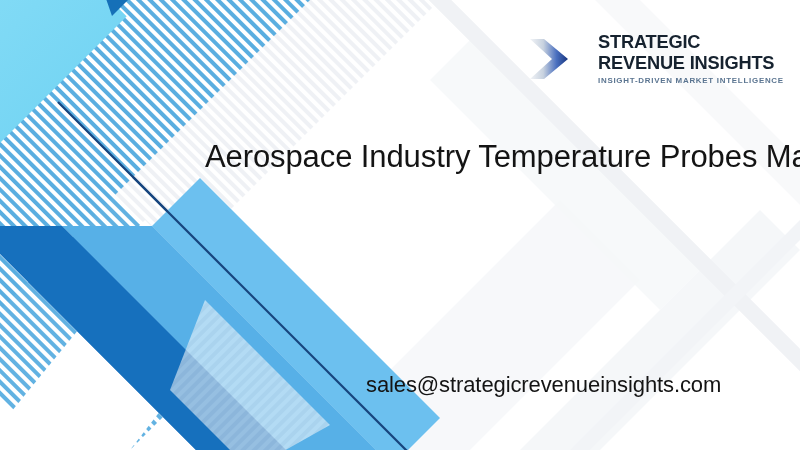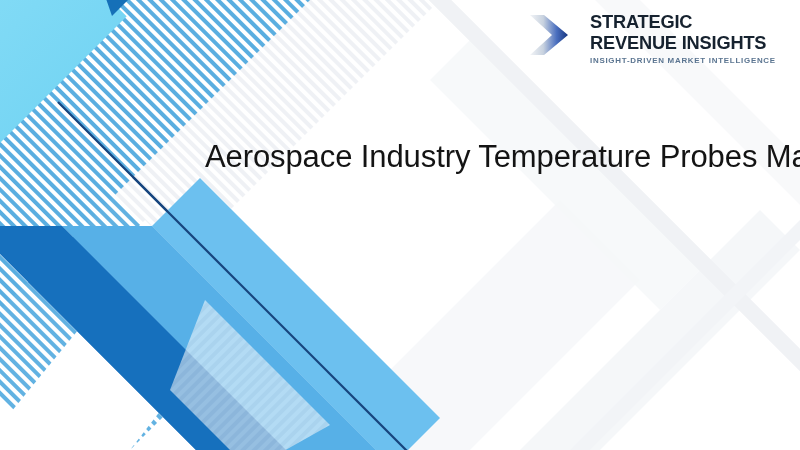--- a/index.html
+++ b/index.html
@@ -28,25 +28,25 @@
   }
   .bg-art svg {
     display: block;
     width: 800px;
     height: 450px;
   }
 
   
   .logo {
     position: absolute;
-    top: 12px;
+    top: 32px;
     left: 528px;
     display: flex;
-    align-items: flex-start;
-    gap: 14px;
+    align-items: center;
+    gap: 22px;
   }
   .logo-mark {
     width: 48px;
     height: 46px;
     flex: none;
   }
   .logo-text {
     display: flex;
     flex-direction: column;
     align-items: flex-start;
@@ -265,14 +265,15 @@
     </svg>
     <div class="logo-text">
       <div class="logo-line1">STRATEGIC</div>
       <div class="logo-line2">REVENUE INSIGHTS</div>
       <div class="logo-tagline">INSIGHT-DRIVEN MARKET INTELLIGENCE</div>
     </div>
   </div>
 
   <div class="headline">Aerospace Industry Temperature Probes Market</div>
 
+  <div class="contact">sales@strategicrevenueinsights.com</div>
 
 </div>
 
 </body></html>

